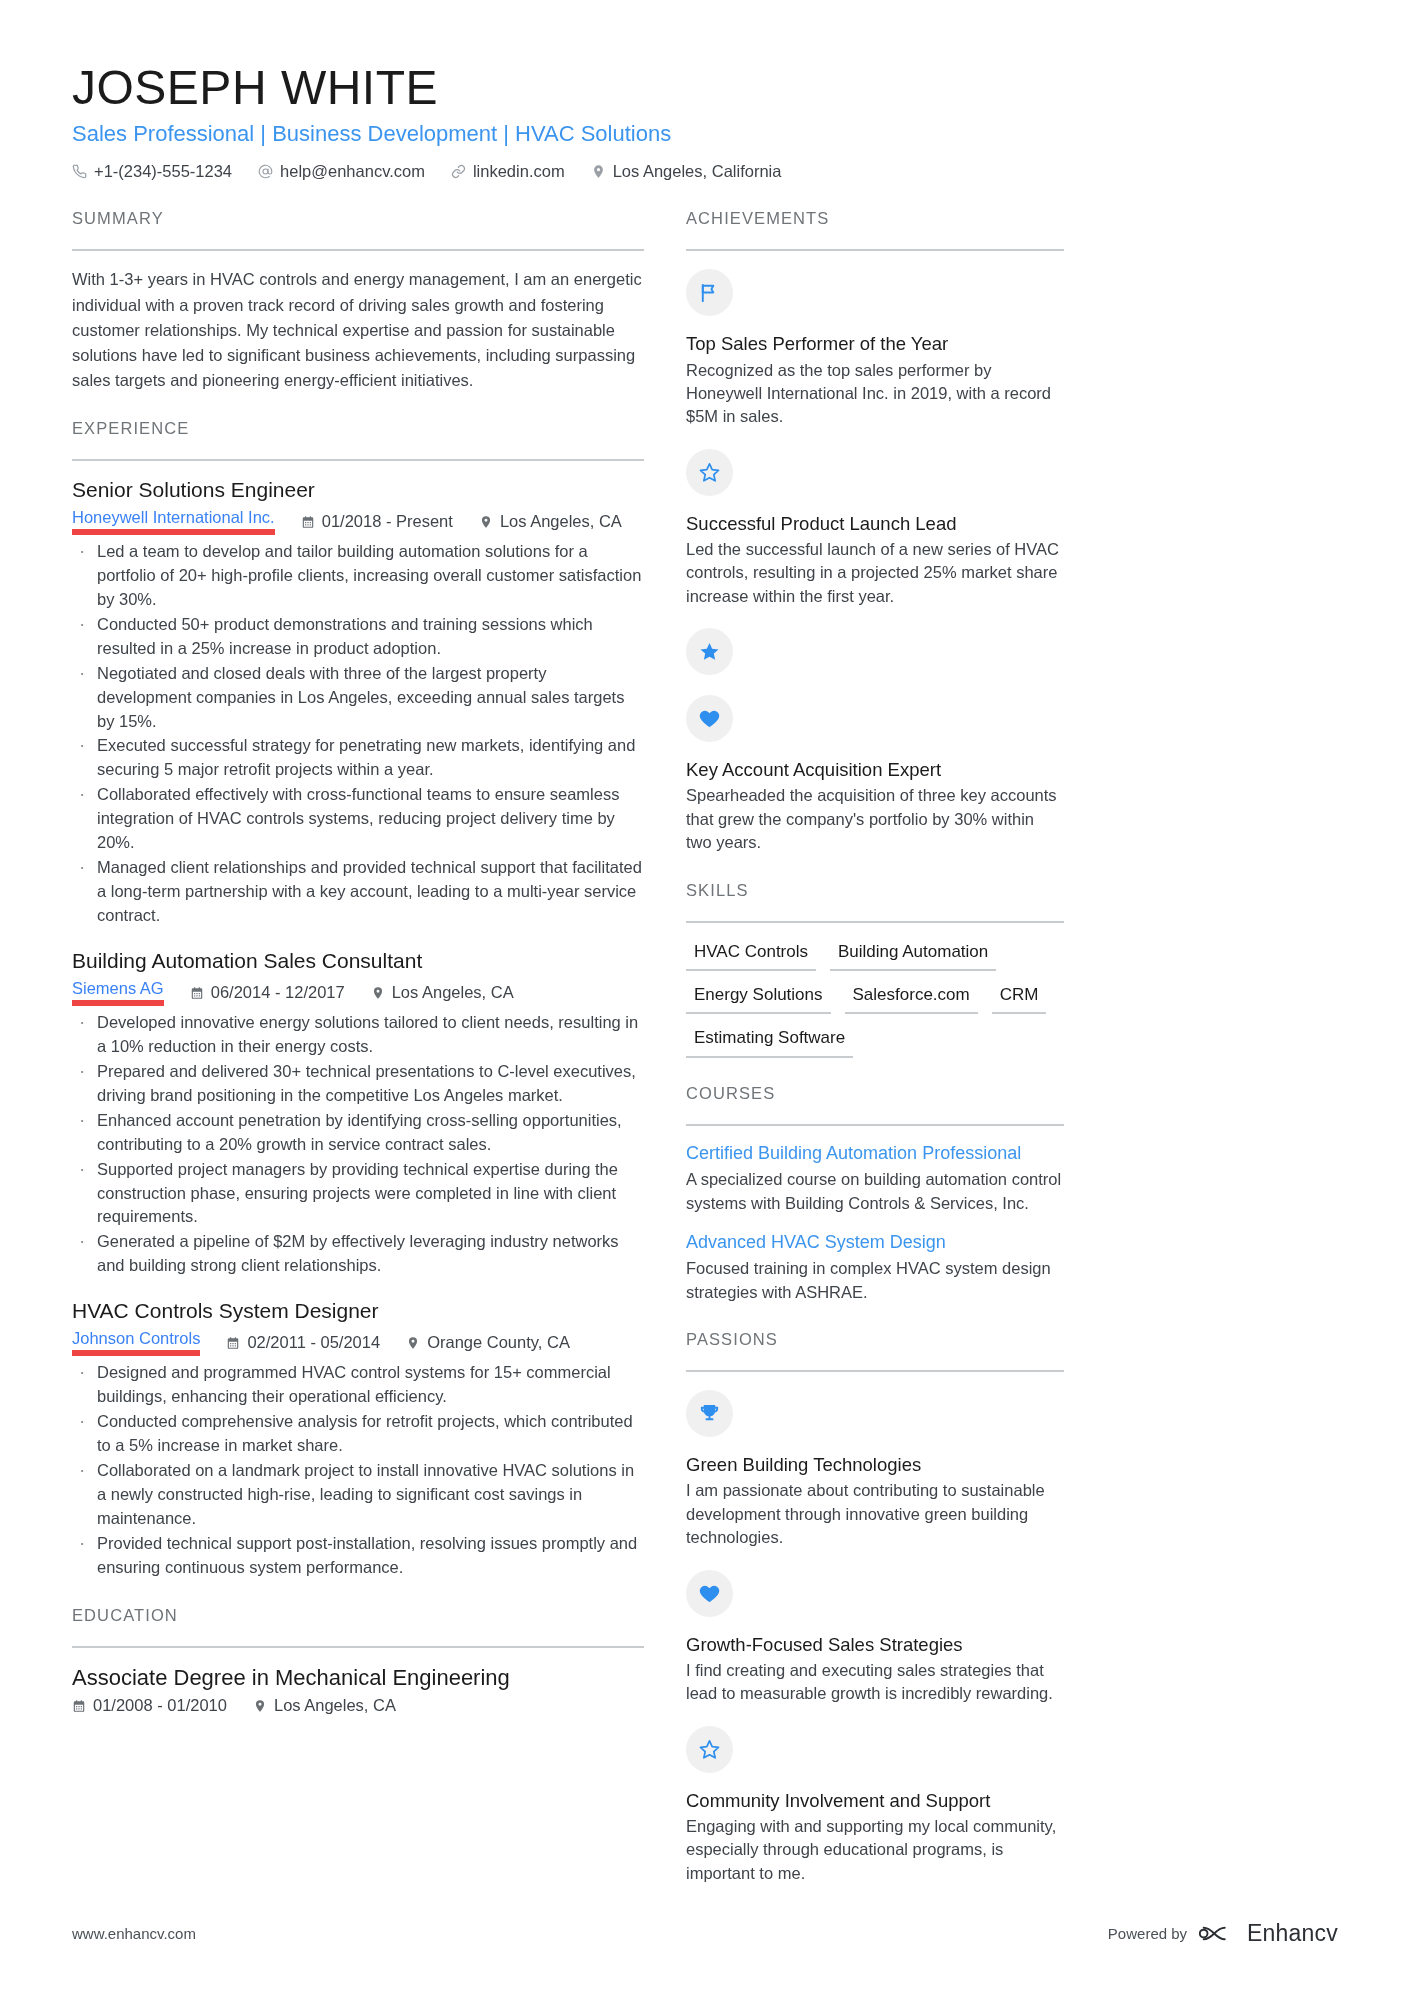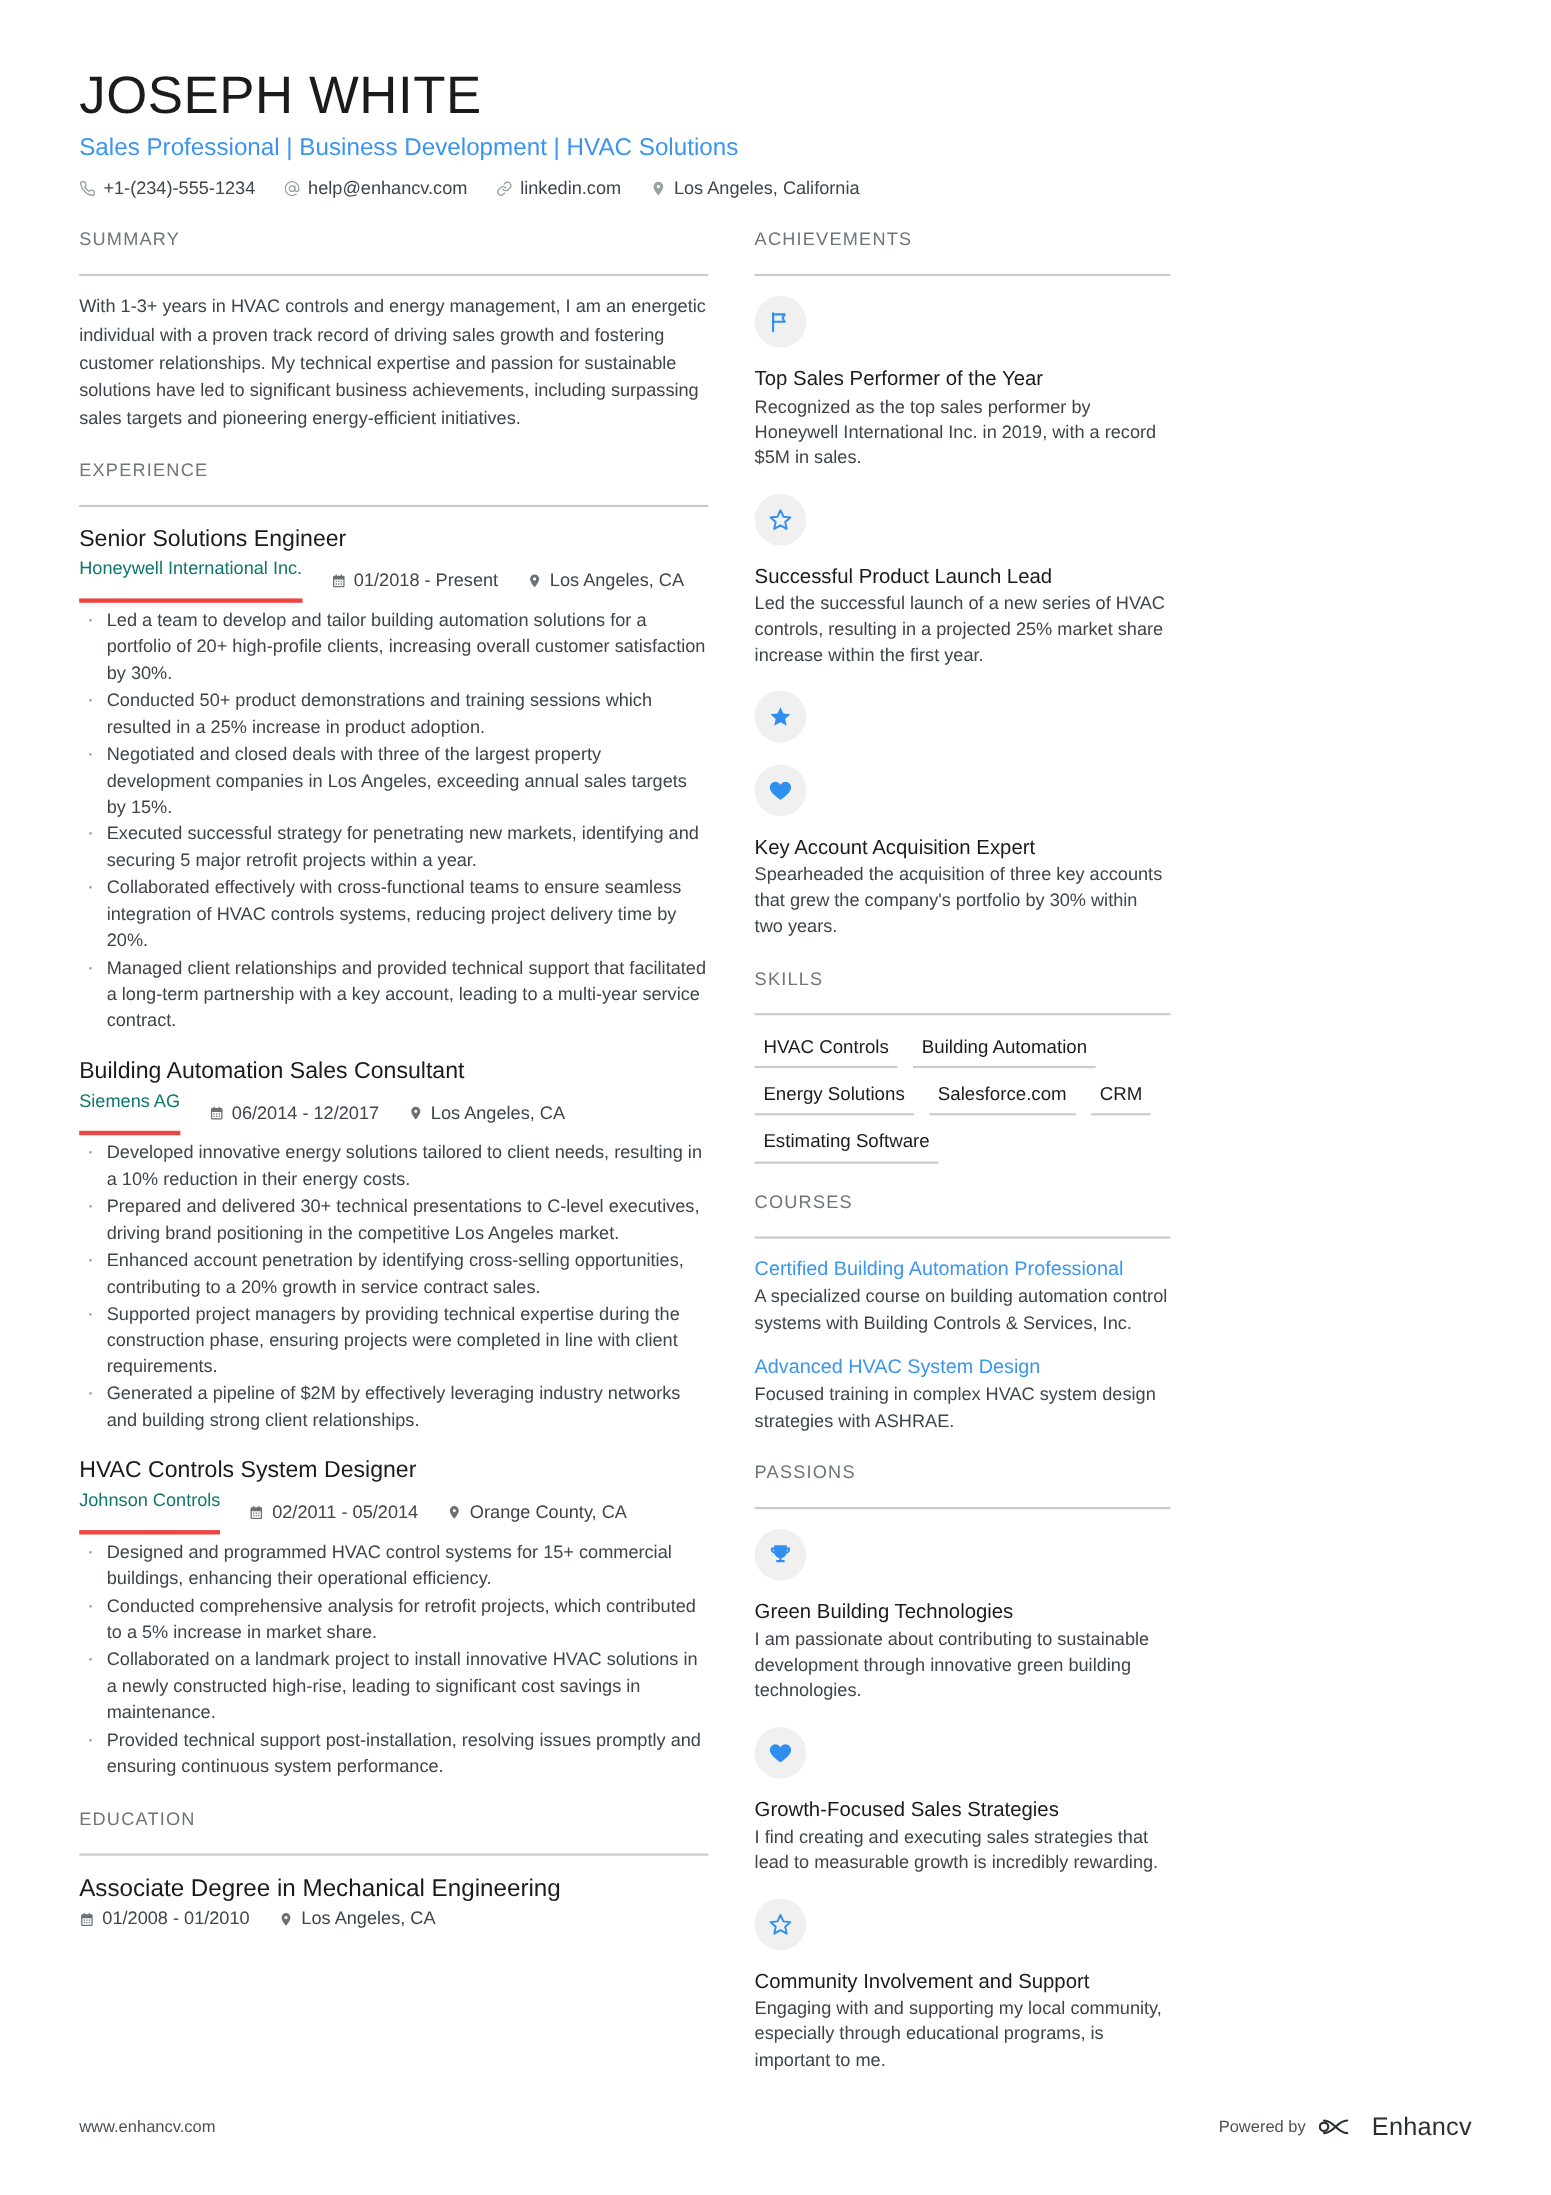--- a/index.html
+++ b/index.html
@@ -81,23 +81,23 @@
   .job-meta {
     display: flex;
     align-items: center;
     gap: 26px;
     font-size: 16.5px;
     color: #3f444a;
     margin-bottom: 5px;
     flex-wrap: wrap;
   }
   .job-company {
-    color: #0f766e;
-    border-bottom: 4px solid #ef4444;
-    padding-bottom: 17px;
+    color: #3b82f6;
+    border-bottom: 6px solid #ef4444;
+    padding-bottom: 2px;
   }
   .meta-piece { display: flex; align-items: center; gap: 7px; white-space: nowrap; }
   .meta-piece .ic { width: 14px; height: 14px; display: inline-flex; color: #6b7075; flex: 0 0 auto; }
   .meta-piece .ic svg { width: 100%; height: 100%; display: block; }
 
   ul.bullets { list-style: none; }
   ul.bullets li {
     position: relative;
     padding-left: 25px;
     font-size: 16.5px;

